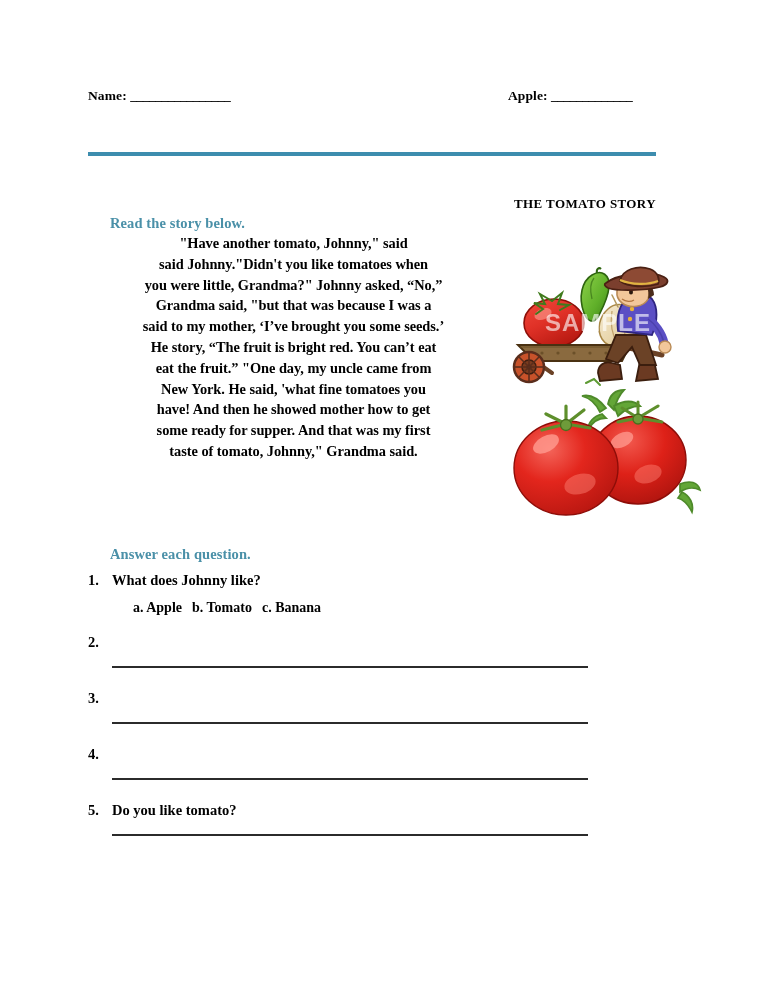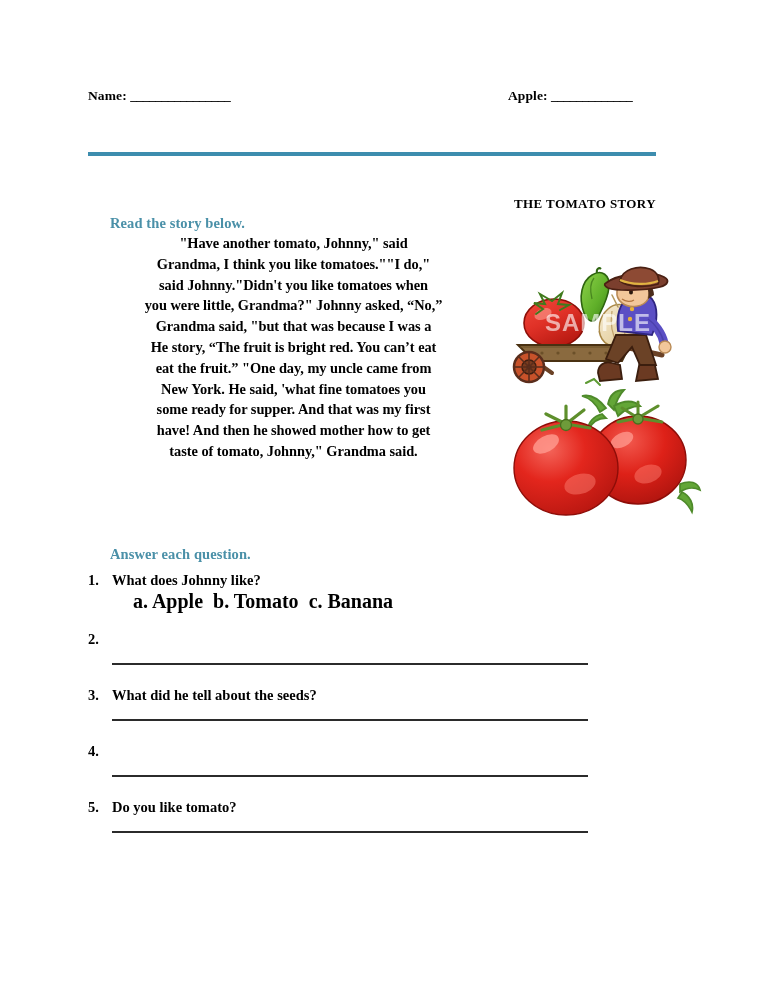--- a/index.html
+++ b/index.html
@@ -126,22 +126,23 @@
     white-space: nowrap;
   }
   .q-num {
     width: 24px;
     flex: 0 0 24px;
   }
   .q-text { flex: 0 1 auto; }
 
   .q-choices {
     font-weight: bold;
-    font-size: 20px;
+    font-size: 14px;
     margin-left: 45px;
+    margin-top: 10px;
     white-space: nowrap;
   }
   .choice { margin-right: 10px; }
 
   .answer-line {
     margin-left: 24px;
     margin-top: 14px;
     width: 476px;
     border-bottom: 2px solid #2b2b2b;
     height: 0;
@@ -187,29 +188,29 @@
   </div>
 
   <div class="title-rule"></div>
 
   <div class="story-title">THE TOMATO STORY</div>
 
   <div class="section-heading read">Read the story below.</div>
 
   <div class="story-body">
       <span class="ln">"Have another tomato, Johnny," said</span>
-      <span class="ln">Grandma, I think you like tomatoes.""I do,"</span>
       <span class="ln">said Johnny."Didn't you like tomatoes when</span>
       <span class="ln">you were little, Grandma?" Johnny asked, “No,”</span>
       <span class="ln">Grandma said, "but that was because I was a</span>
+      <span class="ln">said to my mother, ‘I’ve brought you some seeds.’</span>
       <span class="ln">He story, “The fruit is bright red. You can’t eat</span>
       <span class="ln">eat the fruit.” "One day, my uncle came from</span>
       <span class="ln">New York. He said, 'what fine tomatoes you</span>
+      <span class="ln">have! And then he showed mother how to get</span>
       <span class="ln">some ready for supper. And that was my first</span>
-      <span class="ln">have! And then he showed mother how to get</span>
       <span class="ln">taste of tomato, Johnny," Grandma said.</span>
     </div>
 
   <div class="section-heading answer">Answer each question.</div>
 
   <div class="questions">
       <div class="q-block">
         <div class="q-row">
           <span class="q-num">1.</span>
           <span class="q-text">What does Johnny like?</span>
@@ -220,21 +221,20 @@
       <div class="q-block">
         <div class="q-row">
           <span class="q-num">2.</span>
         </div>
         <div class="answer-line"></div>
         <div class="q-spacer-md"></div>
       </div>
       <div class="q-block">
         <div class="q-row">
           <span class="q-num">3.</span>
-          <span class="q-text">What did he tell about the seeds?</span>
         </div>
         <div class="answer-line"></div>
         <div class="q-spacer-md"></div>
       </div>
       <div class="q-block">
         <div class="q-row">
           <span class="q-num">4.</span>
         </div>
         <div class="answer-line"></div>
         <div class="q-spacer-md"></div>

